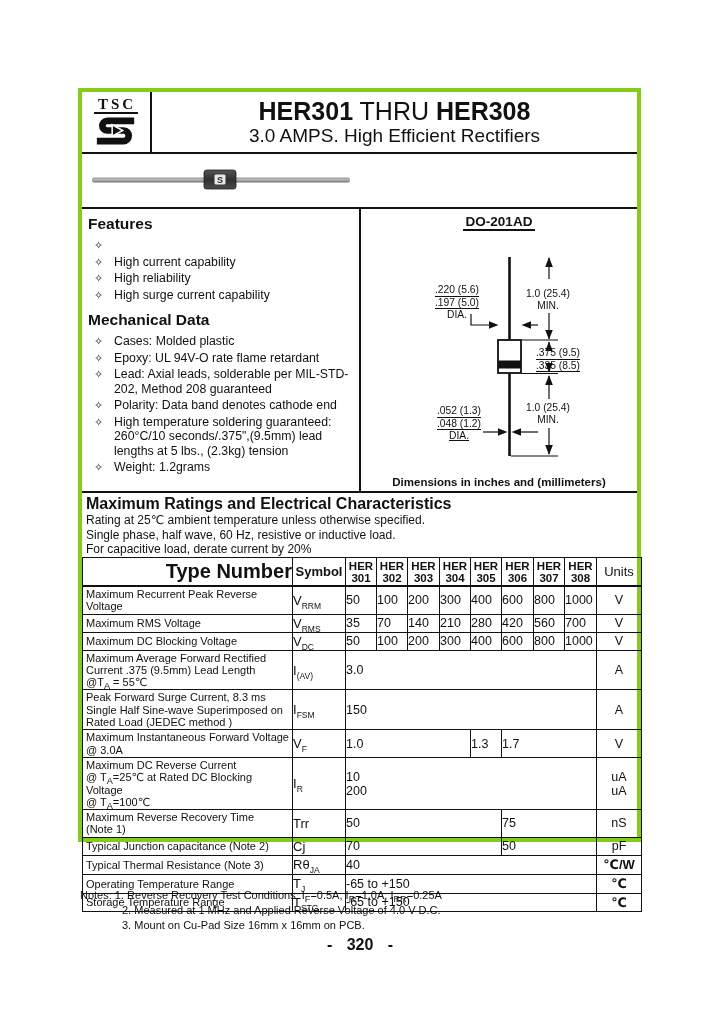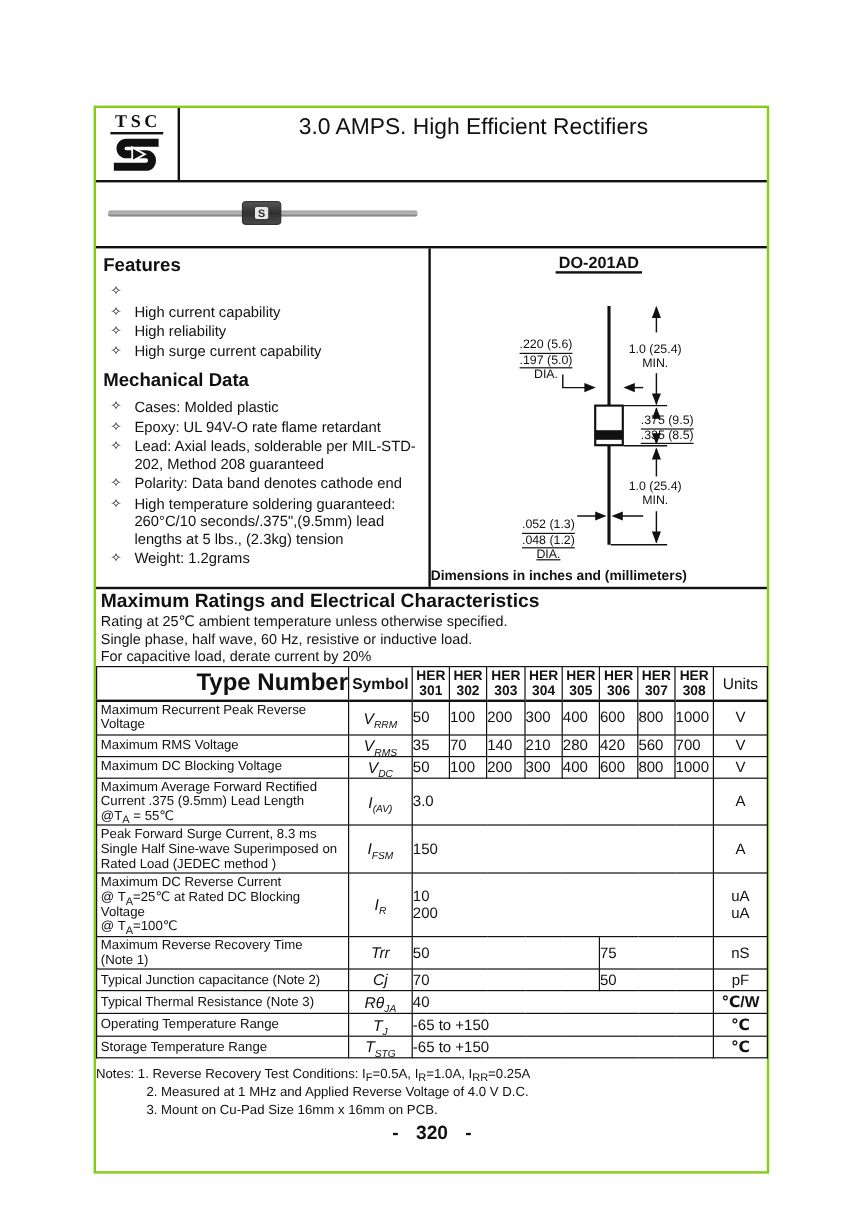--- a/index.html
+++ b/index.html
@@ -2,22 +2,22 @@
 <html><head>
 <meta charset="utf-8">
 <style>
   html,body{margin:0;padding:0;}
   body{
     width:720px;height:1012px;position:relative;background:#ffffff;
     font-family:"Liberation Sans","DejaVu Sans",sans-serif;color:#111;
     -webkit-font-smoothing:antialiased;overflow:hidden;
   }
   .frame{
-    position:absolute;left:78px;top:88px;width:563px;height:890px;
-    border:2px solid #84cc16;box-sizing:border-box;background:#fff;
+    position:absolute;left:78px;top:88px;width:563px;height:754px;
+    border:4px solid #84cc16;box-sizing:border-box;background:#fff;
   }
   
   .hdr-row{position:absolute;left:0;top:0;width:100%;height:60px;display:flex;box-sizing:border-box;}
   .logo-cell{width:70px;border-right:2px solid #111;box-sizing:border-box;display:flex;flex-direction:column;align-items:center;padding-top:5px;}
   .logo-tsc{font-family:"Liberation Serif","DejaVu Serif",serif;font-weight:bold;font-size:15px;letter-spacing:3px;border-bottom:2px solid #111;padding:0 2px 0 4px;line-height:15px;}
   .logo-mark{margin-top:1px;}
   .title-cell{flex:1;text-align:center;padding-top:6px;}
   .doc-title{font-size:25px;line-height:27px;}
   .doc-title .b{font-weight:bold;}
   .doc-subtitle{font-size:19px;line-height:22px;}
@@ -33,36 +33,36 @@
   .feat-cell h3.mech{margin-top:9px;}
   ul.blist{list-style:none;margin:0;padding:0;}
   ul.blist li{display:flex;margin:0 0 2px 0;}
   .bullet{width:20px;flex:0 0 20px;margin-left:6px;font-size:11px;line-height:14.5px;}
   .btext{font-size:12.3px;line-height:14.5px;width:238px;}
   .draw-cell{flex:1;border-left:2px solid #111;box-sizing:border-box;position:relative;}
   .pkg-title{position:absolute;top:3px;left:0;width:100%;text-align:center;}
   .pkg-title span{font-weight:bold;font-size:13.5px;border-bottom:2px solid #111;padding:0 3px 0 3px;}
   .dimlbl{position:absolute;font-size:10.3px;line-height:11.5px;text-align:center;}
   .dimlbl .u{border-bottom:1px solid #111;display:inline-block;padding-bottom:0px;}
-  .pkg-caption{position:absolute;bottom:3px;left:0;width:100%;font-weight:bold;font-size:11.5px;}
+  .pkg-caption{position:absolute;bottom:3px;left:0;width:100%;text-align:center;font-weight:bold;font-size:11.5px;}
   
   .ratings-head{position:absolute;left:0;top:399px;width:100%;height:66px;border-top:2px solid #111;box-sizing:border-box;padding:2px 12px 0 4px;}
   .ratings-title{font-size:16px;font-weight:bold;line-height:18px;margin:0;}
   .condline{font-size:12px;line-height:14.7px;}
   
   .ratings-table{position:absolute;left:0;top:465px;width:559px;border-collapse:collapse;table-layout:fixed;}
   .ratings-table td,.ratings-table th{border:1px solid #111;padding:0;vertical-align:middle;overflow:hidden;}
   .ratings-table thead th{border-bottom:2px solid #111;}
   th.c-type{text-align:right;font-size:20px;padding-left:8px;height:27px;}
   th.c-sym{font-size:13px;}
   th.c-model{font-size:11.5px;line-height:12px;font-weight:bold;}
   th.c-units{font-size:13px;font-weight:normal;}
   td.c-label{padding:1px 3px;}
   .lab-line{font-size:11px;line-height:12.3px;}
-  td.c-sym{text-align:center;font-size:13px;font-style:italic;}
+  td.c-sym{font-size:13px;}
   td.c-sym sub{font-size:8.5px;}
   td.c-num{text-align:left;font-size:12.5px;}
   td.c-unit{text-align:center;font-size:12.5px;}
   td.c-unit.ub{font-weight:bold;font-size:13px;}
   tr.r0{height:27px}tr.r1{height:18px}tr.r2{height:18px}tr.r3{height:39px}
   tr.r4{height:39px}tr.r5{height:25px}tr.r6{height:39px}tr.r7{height:27px}
   tr.r8{height:18px}tr.r9{height:19px}tr.r10{height:19px}tr.r11{height:18px}
   
   .notes{position:absolute;left:80px;top:888px;width:560px;}
   .note-line{font-size:11px;line-height:14.8px;}
@@ -77,20 +77,21 @@
 
   <div class="hdr-row">
     <div class="logo-cell">
       <div class="logo-tsc">TSC</div>
       <svg class="logo-mark" width="44" height="32" viewBox="0 0 46 33">
         <path d="M42,6 H14 C7,6 7,16 14,16 H31 C38,16 38,27 31,27 H3" fill="none" stroke="#111" stroke-width="7"></path>
         <polygon points="19,10 19,22 30,16" fill="#111" stroke="#fff" stroke-width="1.6"></polygon>
       </svg>
     </div>
     <div class="title-cell">
+      <div class="doc-title"><span class="b">HER301</span><span class="thru"> THRU </span><span class="b">HER308</span></div>
       <div class="doc-subtitle">3.0 AMPS. High Efficient Rectifiers</div>
     </div>
   </div>
 
   <div class="band-row">
     <div class="photo-cell">
       <svg width="277" height="55" viewBox="0 0 277 55">
         <defs>
           <linearGradient id="leadG" x1="0" y1="0" x2="0" y2="1">
             <stop offset="0" stop-color="#9a9a9a"></stop>
@@ -214,21 +215,21 @@
         <span>MIN.</span>
       </div>
       <div class="dimlbl" style="left:172px;top:138px;width:50px;">
         <span class="u">.375 (9.5)</span><br>
         <span class="u">.335 (8.5)</span>
       </div>
       <div class="dimlbl" style="left:160px;top:193px;width:54px;">
         <span>1.0 (25.4)</span><br>
         <span>MIN.</span>
       </div>
-      <div class="dimlbl" style="left:70px;top:225px;width:56px;text-decoration:underline;">
+      <div class="dimlbl" style="left:70px;top:196px;width:56px;text-decoration:underline;">
         <span class="u">.052 (1.3)</span><br>
         <span class="u">.048 (1.2)</span><br>
         <span>DIA.</span>
       </div>
       <div class="pkg-caption">Dimensions in inches and (millimeters)</div>
     </div>
   </div>
 
   <div class="ratings-head">
     <div class="ratings-title">Maximum Ratings and Electrical Characteristics</div>
@@ -414,20 +415,39 @@
             <div class="lab-line"><span>Rated Load (JEDEC method )</span></div>
           </td>
           <td class="c-sym"><span>I</span><sub>FSM</sub></td>
           <td class="c-num" colspan="8">
             <div>150</div>
           </td>
           <td class="c-unit">
             <div>A</div>
           </td>
         </tr>
+        <tr class="r5">
+          <td class="c-label">
+            <div class="lab-line"><span>Maximum Instantaneous Forward Voltage</span></div>
+            <div class="lab-line"><span>@ 3.0A</span></div>
+          </td>
+          <td class="c-sym"><span>V</span><sub>F</sub></td>
+          <td class="c-num" colspan="4">
+            <div>1.0</div>
+          </td>
+          <td class="c-num" colspan="1">
+            <div>1.3</div>
+          </td>
+          <td class="c-num" colspan="3">
+            <div>1.7</div>
+          </td>
+          <td class="c-unit">
+            <div>V</div>
+          </td>
+        </tr>
         <tr class="r6">
           <td class="c-label">
             <div class="lab-line"><span>Maximum DC Reverse Current</span></div>
             <div class="lab-line"><span>@ T</span><sub>A</sub><span>=25℃ at Rated DC Blocking Voltage</span></div>
             <div class="lab-line"><span>@ T</span><sub>A</sub><span>=100℃</span></div>
           </td>
           <td class="c-sym"><span>I</span><sub>R</sub></td>
           <td class="c-num" colspan="8">
             <div>10</div>
             <div>200</div>

